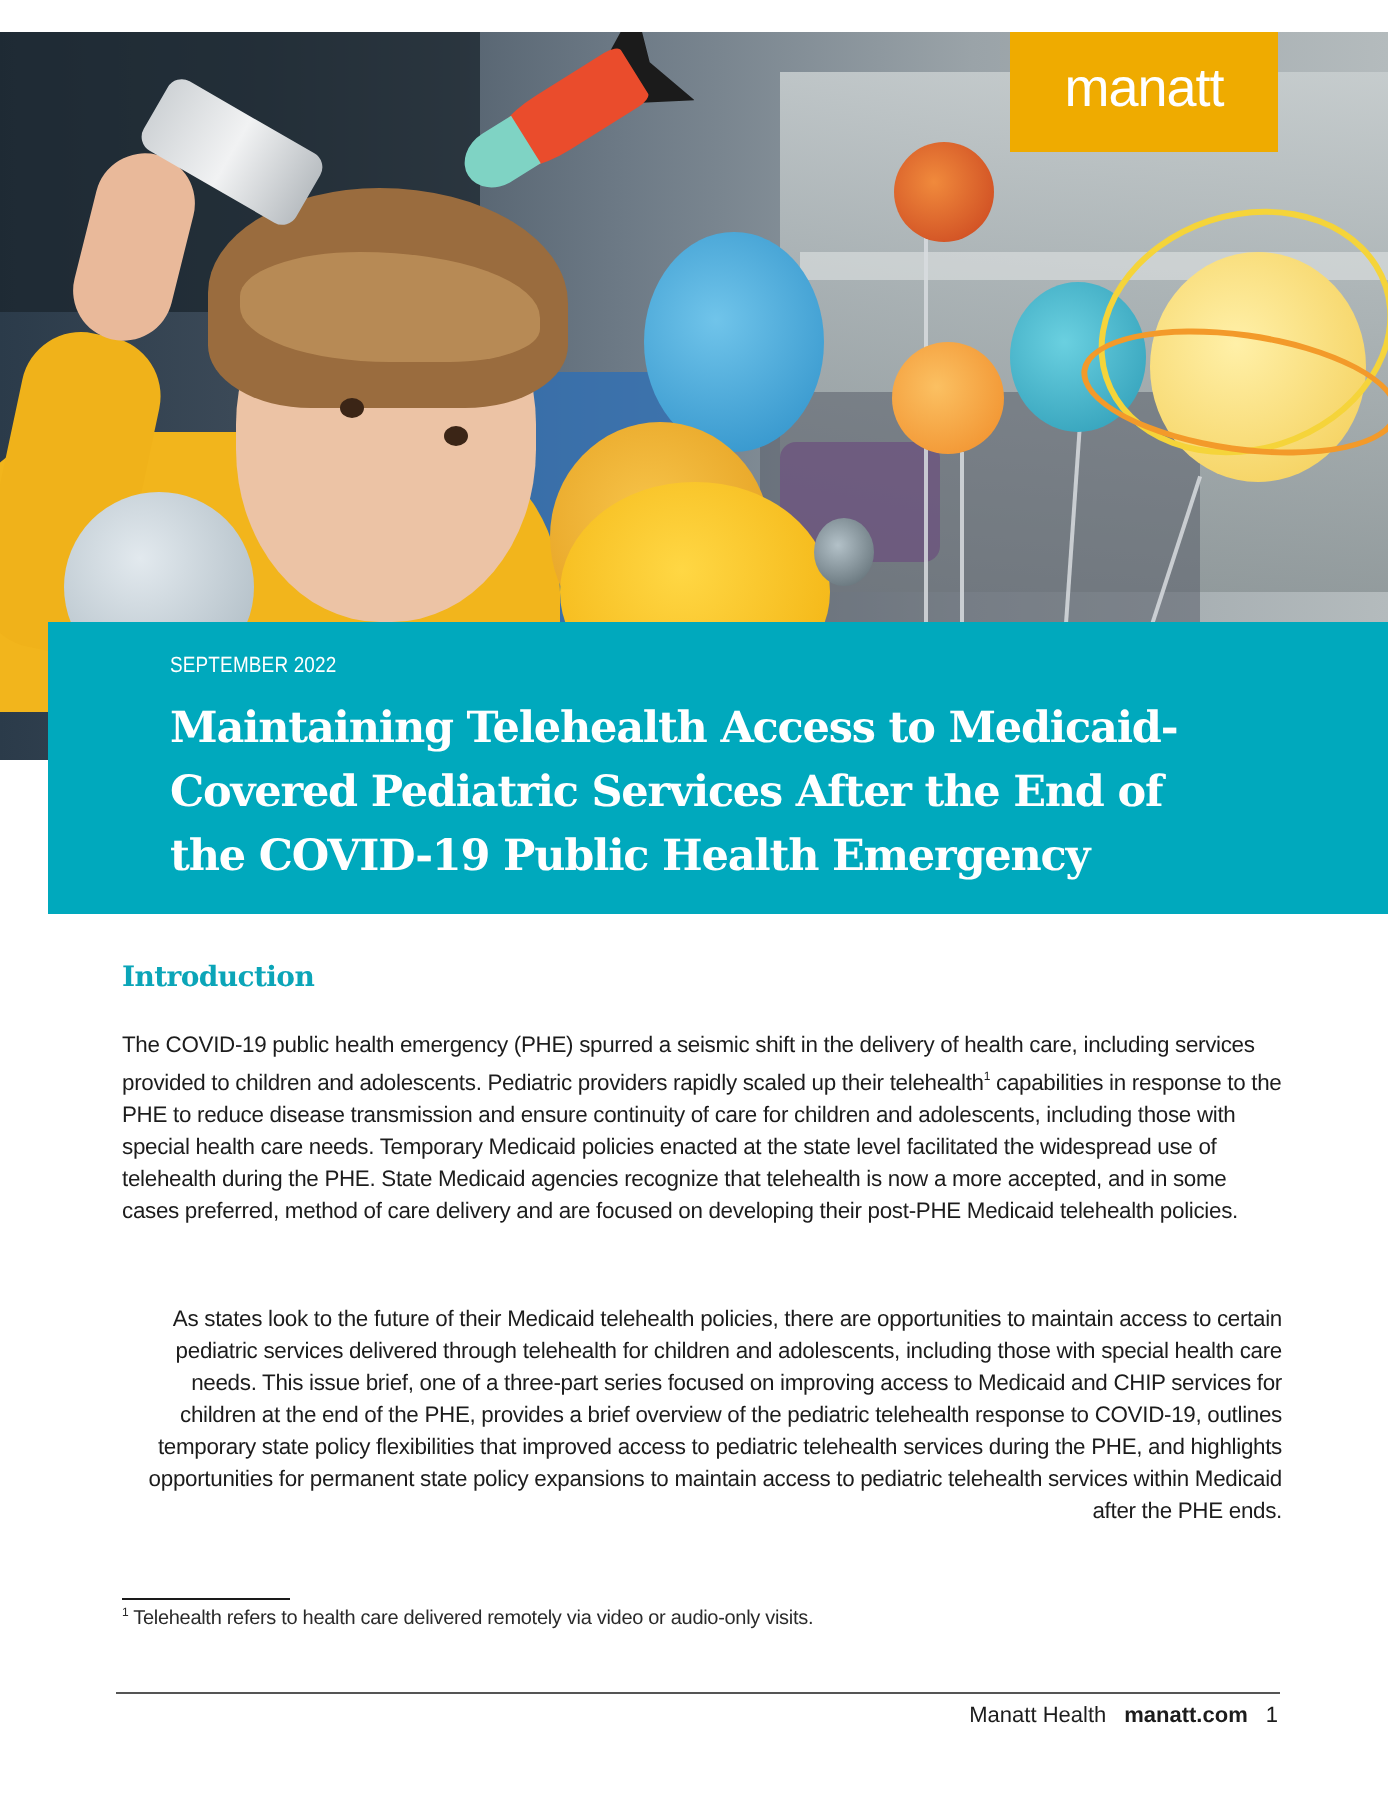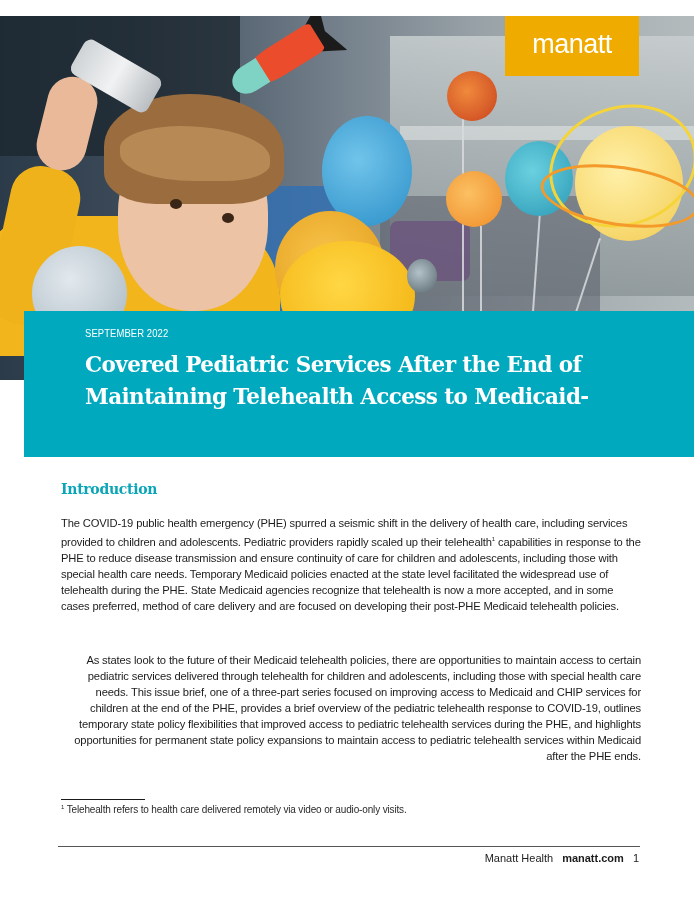--- a/index.html
+++ b/index.html
@@ -121,22 +121,23 @@
   <div class="planet p-small"></div>
 
   <div class="logo-box">
     <span class="logo-text">manatt</span>
   </div>
 </div>
 
 <div class="band">
   <div class="band-date">SEPTEMBER 2022</div>
   <div class="band-title">
+    <div>Maintaining Telehealth Access to Medicaid-</div>
     <div>Covered Pediatric Services After the End of</div>
-    <div>Maintaining Telehealth Access to Medicaid-</div>
+    <div>the COVID-19 Public Health Emergency</div>
   </div>
 </div>
 
 <h2 class="section-title">Introduction</h2>
 
 <p class="para p1"><span>The COVID-19 public health emergency (PHE) spurred a seismic shift in the delivery of health care, including services provided to children and adolescents. Pediatric providers rapidly scaled up their telehealth</span><sup>1</sup><span> capabilities in response to the PHE to reduce disease transmission and ensure continuity of care for children and adolescents, including those with special health care needs. Temporary Medicaid policies enacted at the state level facilitated the widespread use of telehealth during the PHE. State Medicaid agencies recognize that telehealth is now a more accepted, and in some cases preferred, method of care delivery and are focused on developing their post-PHE Medicaid telehealth policies.</span></p>
 
 <p class="para p2">As states look to the future of their Medicaid telehealth policies, there are opportunities to maintain access to certain pediatric services delivered through telehealth for children and adolescents, including those with special health care needs. This issue brief, one of a three-part series focused on improving access to Medicaid and CHIP services for children at the end of the PHE, provides a brief overview of the pediatric telehealth response to COVID-19, outlines temporary state policy flexibilities that improved access to pediatric telehealth services during the PHE, and highlights opportunities for permanent state policy expansions to maintain access to pediatric telehealth services within Medicaid after the PHE ends.</p>
 
 <div class="fn-rule"></div>

